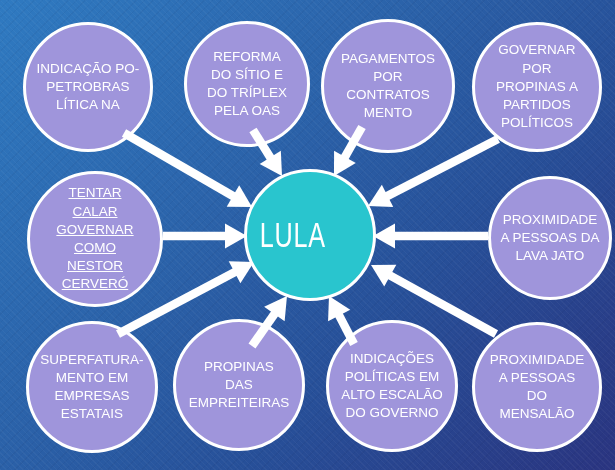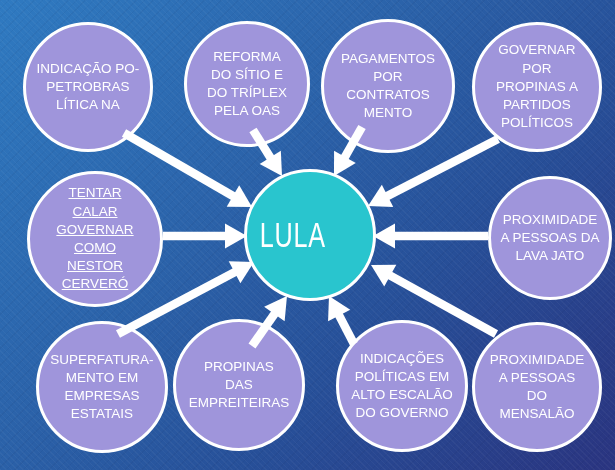--- a/index.html
+++ b/index.html
@@ -92,36 +92,36 @@
           <div class="node-line">CERVERÓ</div>
         </div>
       </div>
       <div class="node" style="left: 488px; top: 176px; width: 124px; height: 124px; background: rgb(159, 149, 219); border: 3px solid rgb(255, 255, 255); color: rgb(255, 255, 255);">
         <div class="node-lines">
           <div class="node-line">PROXIMIDADE</div>
           <div class="node-line">A PESSOAS DA</div>
           <div class="node-line">LAVA JATO</div>
         </div>
       </div>
-      <div class="node" style="left: 36px; top: 321px; width: 132px; height: 132px; background: rgb(159, 149, 219); border: 3px solid rgb(255, 255, 255); color: rgb(255, 255, 255);">
+      <div class="node" style="left: 26px; top: 321px; width: 132px; height: 132px; background: rgb(159, 149, 219); border: 3px solid rgb(255, 255, 255); color: rgb(255, 255, 255);">
         <div class="node-lines">
           <div class="node-line">SUPERFATURA-</div>
           <div class="node-line">MENTO EM</div>
           <div class="node-line">EMPRESAS</div>
           <div class="node-line">ESTATAIS</div>
         </div>
       </div>
       <div class="node" style="left: 173px; top: 319px; width: 132px; height: 132px; background: rgb(159, 149, 219); border: 3px solid rgb(255, 255, 255); color: rgb(255, 255, 255); text-align: center;">
         <div class="node-lines">
           <div class="node-line">PROPINAS</div>
           <div class="node-line">DAS</div>
           <div class="node-line">EMPREITEIRAS</div>
         </div>
       </div>
-      <div class="node" style="left: 336px; top: 320px; width: 132px; height: 132px; background: rgb(159, 149, 219); border: 3px solid rgb(255, 255, 255); color: rgb(255, 255, 255);">
+      <div class="node" style="left: 326px; top: 320px; width: 132px; height: 132px; background: rgb(159, 149, 219); border: 3px solid rgb(255, 255, 255); color: rgb(255, 255, 255);">
         <div class="node-lines">
           <div class="node-line">INDICAÇÕES</div>
           <div class="node-line">POLÍTICAS EM</div>
           <div class="node-line">ALTO ESCALÃO</div>
           <div class="node-line">DO GOVERNO</div>
         </div>
       </div>
       <div class="node" style="left: 472px; top: 322px; width: 130px; height: 130px; background: rgb(159, 149, 219); border: 3px solid rgb(255, 255, 255); color: rgb(255, 255, 255);">
         <div class="node-lines">
           <div class="node-line">PROXIMIDADE</div>

